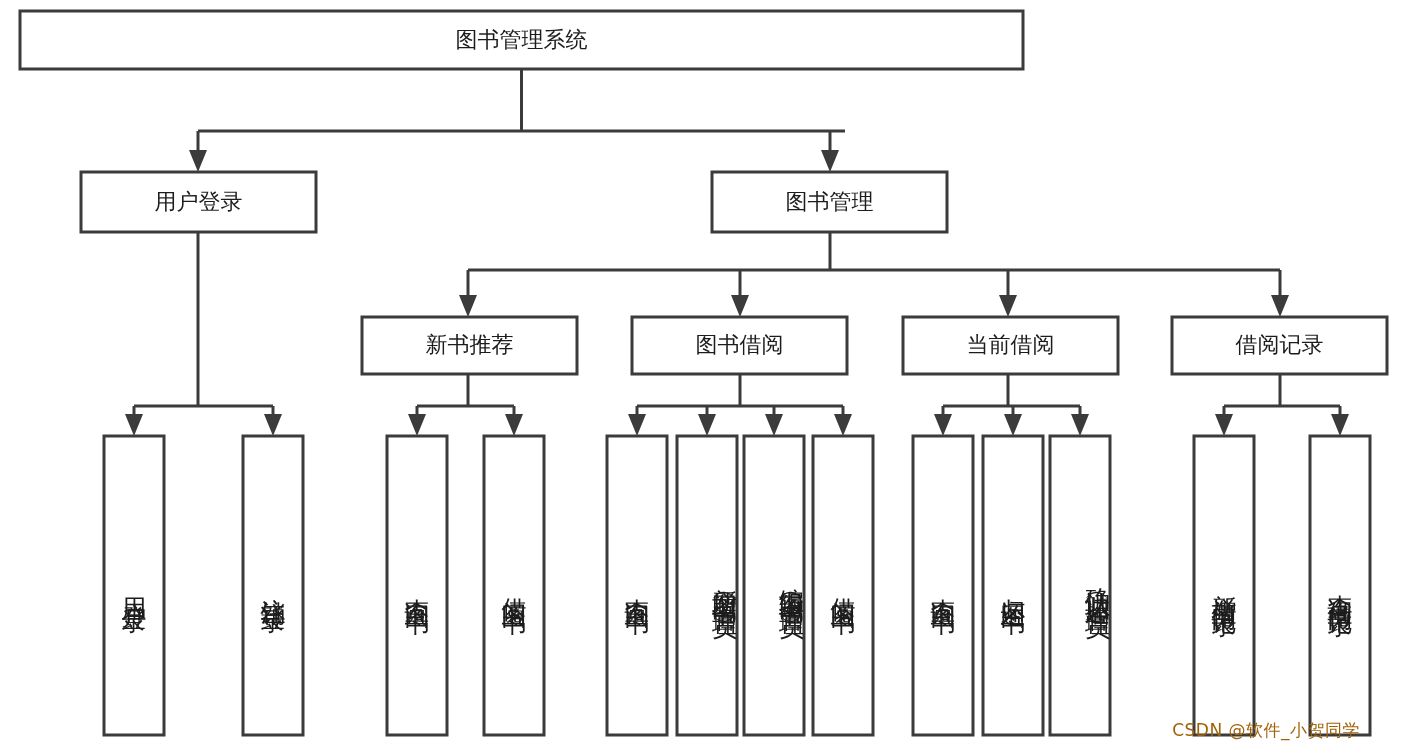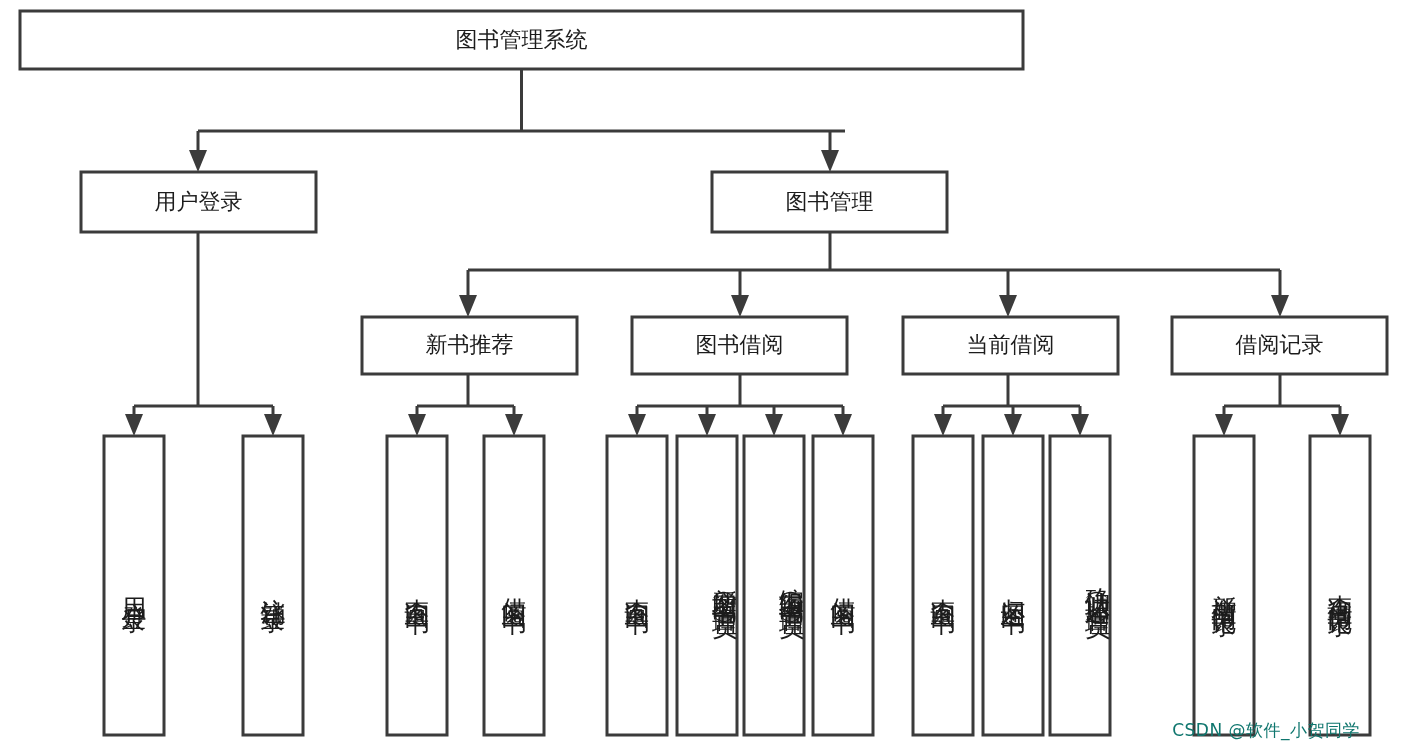--- a/index.html
+++ b/index.html
@@ -62,21 +62,21 @@
     white-space: nowrap;
     text-align: center;
     pointer-events: none;
   }
   .watermark {
     position: absolute;
     right: 8px;
     bottom: 5px;
     font-family: "DejaVu Sans", "Liberation Sans", sans-serif;
     font-size: 17px;
-    color: #0f766e;
+    color: #a16207;
     letter-spacing: 0.5px;
     white-space: nowrap;
   }
 </style>
 </head>
 <body>
 
 <div id="diagram-root">
 
   <svg id="flow" viewBox="0 0 1405 747" xmlns="http://www.w3.org/2000/svg">

